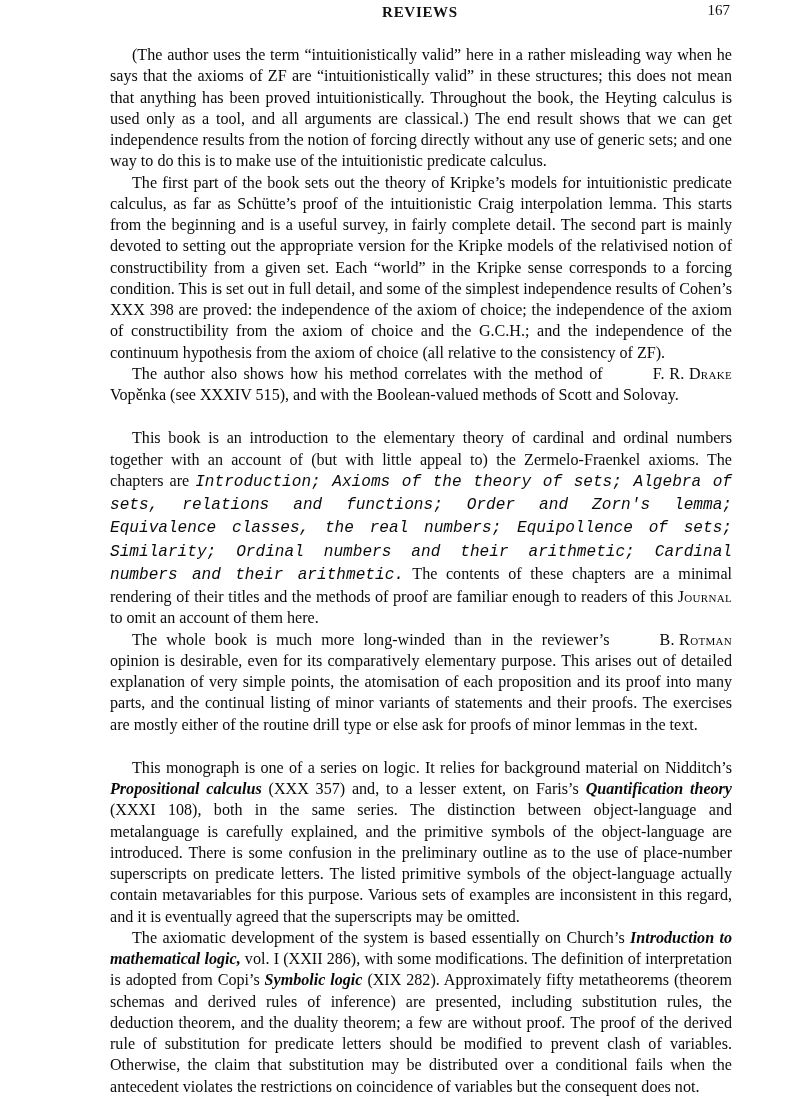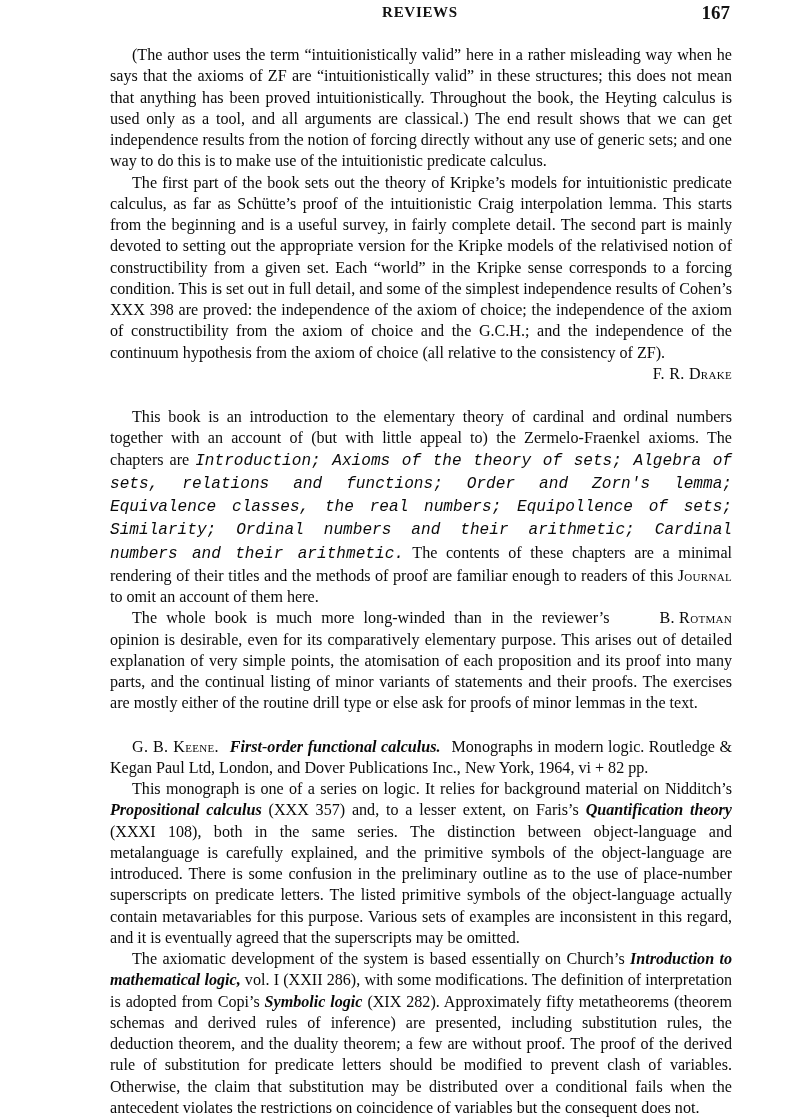--- a/index.html
+++ b/index.html
@@ -37,22 +37,22 @@
     text-align: center;
     font-size: 15px;
     font-weight: bold;
     letter-spacing: 0.7px;
     color: #111;
   }
   .running-head-folio {
     position: absolute;
     right: 0;
     top: -2px;
-    font-size: 19px;
-    font-weight: bold;
+    font-size: 15px;
+    font-weight: normal;
     color: #111;
     text-align: right;
   }
 
   
   .column {
     position: absolute;
     left: 110px;
     top: 44px;
     width: 622px;
@@ -116,41 +116,40 @@
     <div class="running-head-title">REVIEWS</div>
     <div class="running-head-folio">167</div>
   </div>
 
   <div class="column">
 
     <div>
       <p class="indent">(The author uses the term “intuitionistically valid” here in a rather misleading way when he says that the axioms of ZF are “intuitionistically valid” in these structures; this does not mean that anything has been proved intuitionistically. Throughout the book, the Heyting calculus is used only as a tool, and all arguments are classical.) The end result shows that we can get independence results from the notion of forcing directly without any use of generic sets; and one way to do this is to make use of the intuitionistic predicate calculus.</p>
       <p class="indent">The first part of the book sets out the theory of Kripke’s models for intuitionistic predicate calculus, as far as Schütte’s proof of the intuitionistic Craig interpolation lemma. This starts from the beginning and is a useful survey, in fairly complete detail. The second part is mainly devoted to setting out the appropriate version for the Kripke models of the relativised notion of constructibility from a given set. Each “world” in the Kripke sense corresponds to a forcing condition. This is set out in full detail, and some of the simplest independence results of Cohen’s XXX 398 are proved: the independence of the axiom of choice; the independence of the axiom of constructibility from the axiom of choice and the G.C.H.; and the independence of the continuum hypothesis from the axiom of choice (all relative to the consistency of ZF).</p>
       <p class="indent">
-        <span class="signature">F. R. Drake</span>
+        <span class="signature">F. R. Drake</span><span>The author also shows how his method correlates with the method of Vopěnka (see XXXIV 515), and with the Boolean-valued methods of Scott and Solovay.</span>
       </p>
       <div class="clear"></div>
     </div>
 
     <div class="review-gap"></div>
 
     <div>
 
       <p class="indent"><span>This book is an introduction to the elementary theory of cardinal and ordinal numbers together with an account of (but with little appeal to) the Zermelo-Fraenkel axioms. The chapters are </span><span class="it">Introduction; Axioms of the theory of sets; Algebra of sets, relations and functions; Order and Zorn's lemma; Equivalence classes, the real numbers; Equipollence of sets; Similarity; Ordinal numbers and their arithmetic; Cardinal numbers and their arithmetic.</span><span> The contents of these chapters are a minimal rendering of their titles and the methods of proof are familiar enough to readers of this </span><span class="sc">Journal</span><span> to omit an account of them here.</span></p>
 
       <p class="indent">
         <span class="signature">B. Rotman</span><span>The whole book is much more long-winded than in the reviewer’s opinion is desirable, even for its comparatively elementary purpose. This arises out of detailed explanation of very simple points, the atomisation of each proposition and its proof into many parts, and the continual listing of minor variants of statements and their proofs. The exercises are mostly either of the routine drill type or else ask for proofs of minor lemmas in the text.</span>
       </p>
       <div class="clear"></div>
     </div>
 
     <div class="review-gap"></div>
 
     <div>
-      <p class="indent"><span class="sc">G. B. Keene.</span><span class="gap"></span><span class="bi">First-order functional calculus.</span><span class="gap"></span><span>Monographs in modern logic. Routledge &amp; Kegan Paul Ltd, London, and Dover Publications Inc., New York, 1964, vi + 82 pp.</span></p>
 
       <p class="indent"><span>This monograph is one of a series on logic. It relies for background material on Nidditch’s </span><span class="bi">Propositional calculus</span><span> (XXX 357) and, to a lesser extent, on Faris’s </span><span class="bi">Quantification theory</span><span> (XXXI 108), both in the same series. The distinction between object-language and metalanguage is carefully explained, and the primitive symbols of the object-language are introduced. There is some confusion in the preliminary outline as to the use of place-number superscripts on predicate letters. The listed primitive symbols of the object-language actually contain metavariables for this purpose. Various sets of examples are inconsistent in this regard, and it is eventually agreed that the superscripts may be omitted.</span></p>
 
       <p class="indent"><span>The axiomatic development of the system is based essentially on Church’s </span><span class="bi">Introduction to mathematical logic,</span><span> vol. I (XXII 286), with some modifications. The definition of interpretation is adopted from Copi’s  </span><span class="bi">Symbolic logic</span><span> (XIX 282). Approximately fifty metatheorems (theorem schemas and derived rules of inference) are presented, including substitution rules, the deduction theorem, and the duality theorem; a few are without proof. The proof of the derived rule of substitution for predicate letters should be modified to prevent clash of variables. Otherwise, the claim that substitution may be distributed over a conditional fails when the antecedent violates the restrictions on coincidence of variables but the consequent does not.</span></p>
 
     </div>
 
   </div>
 </div>
 

